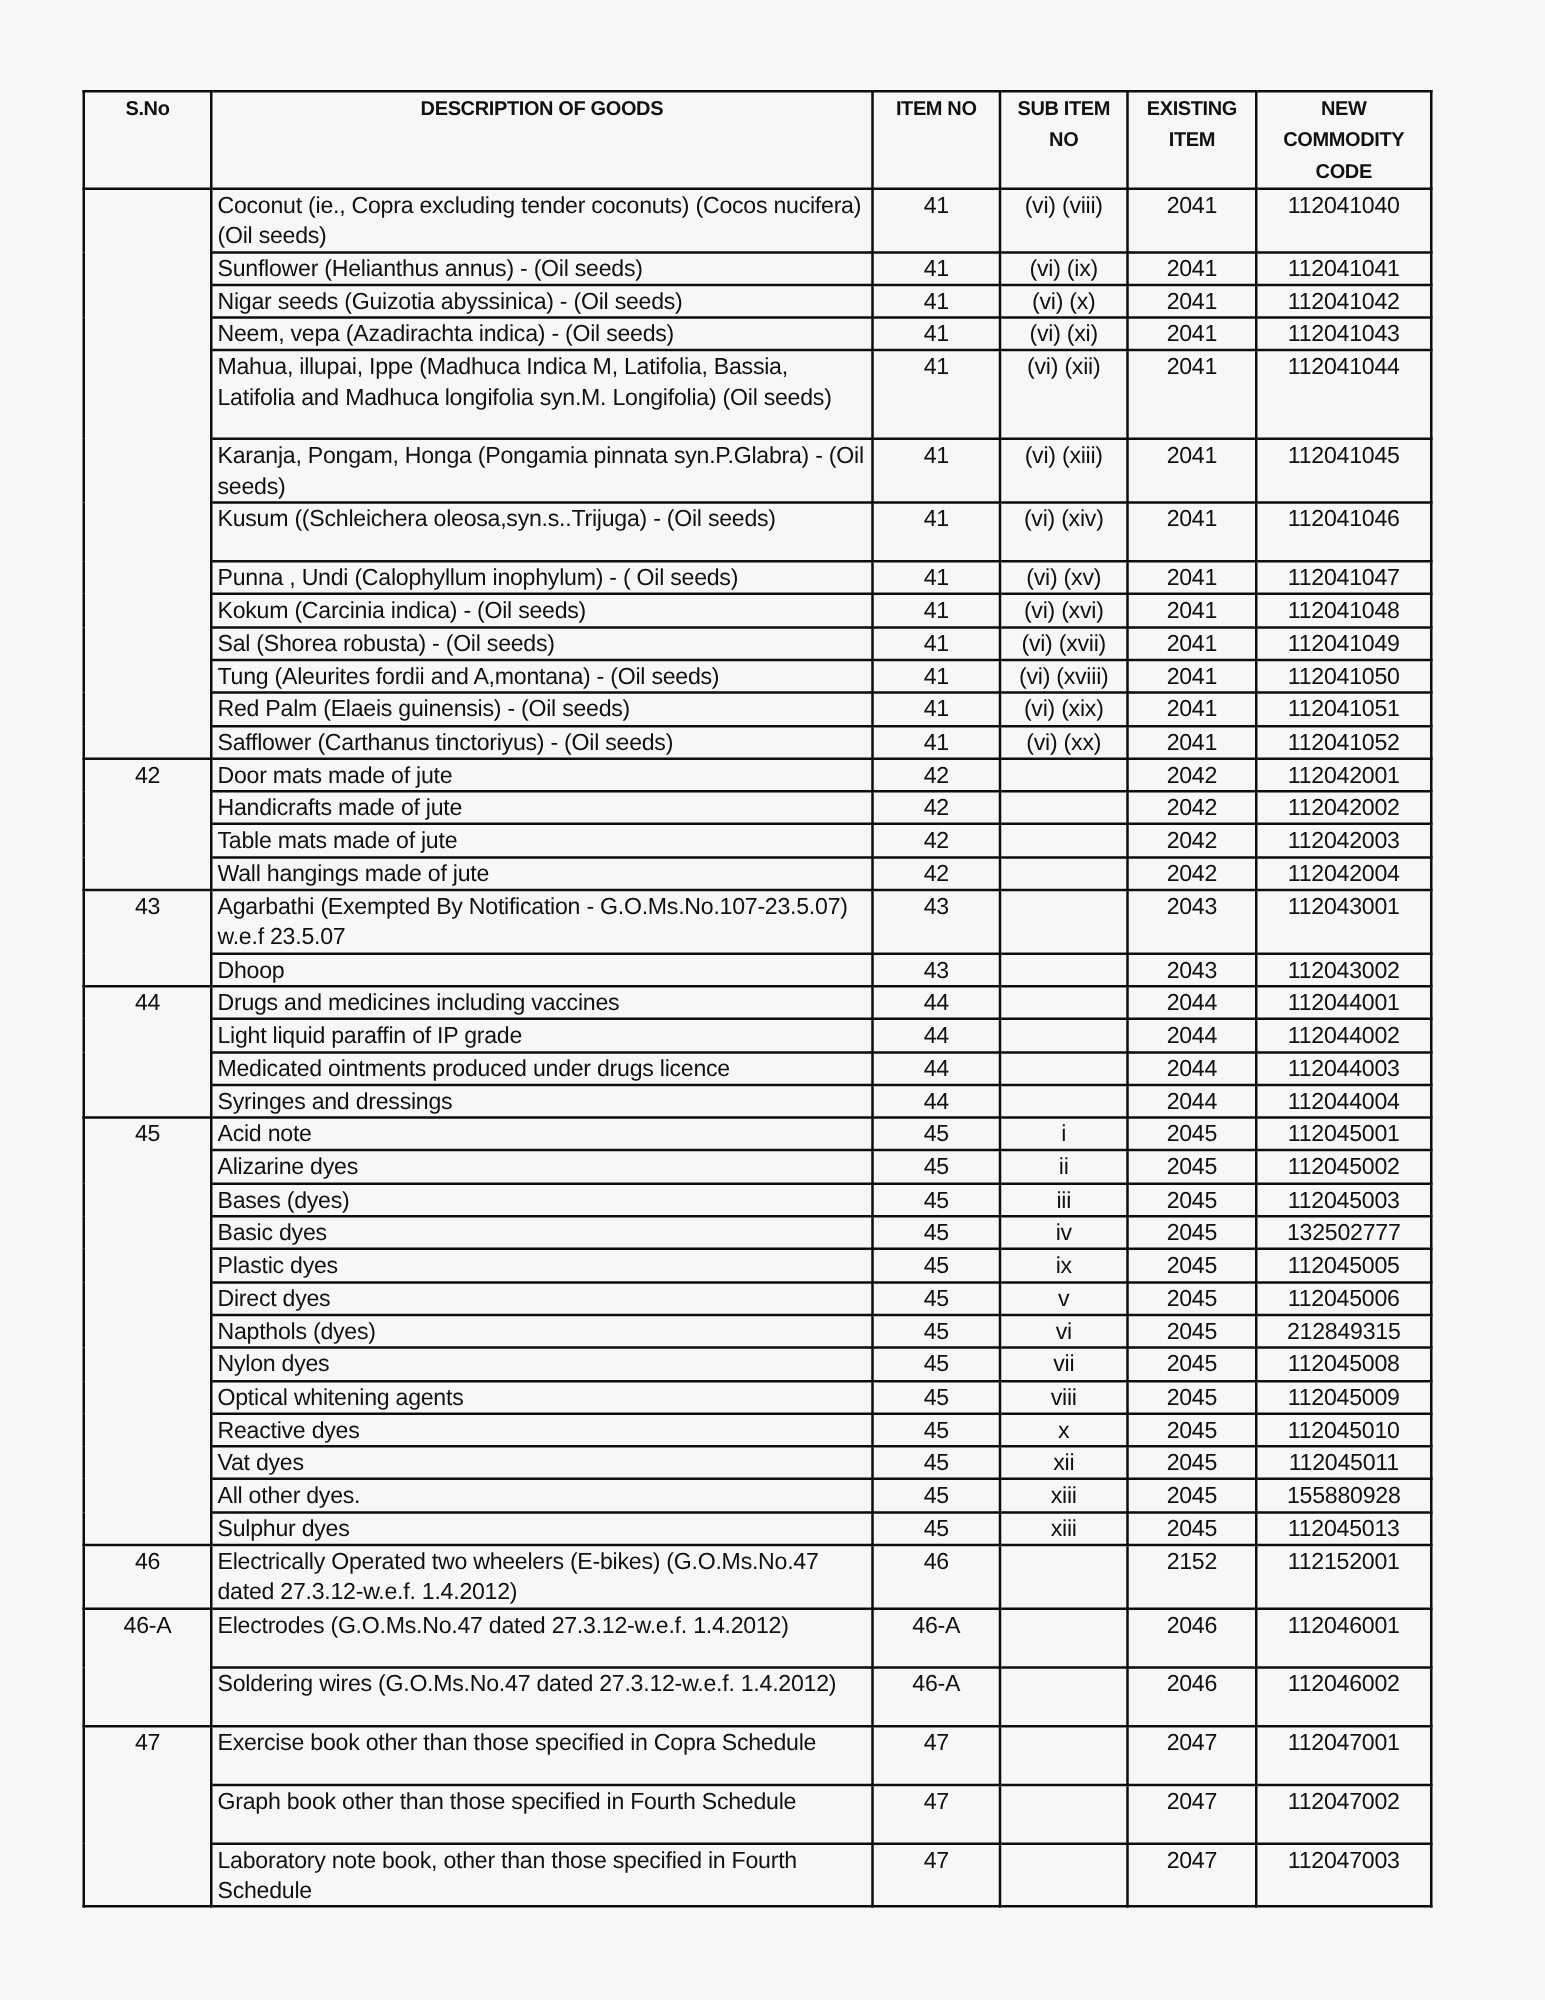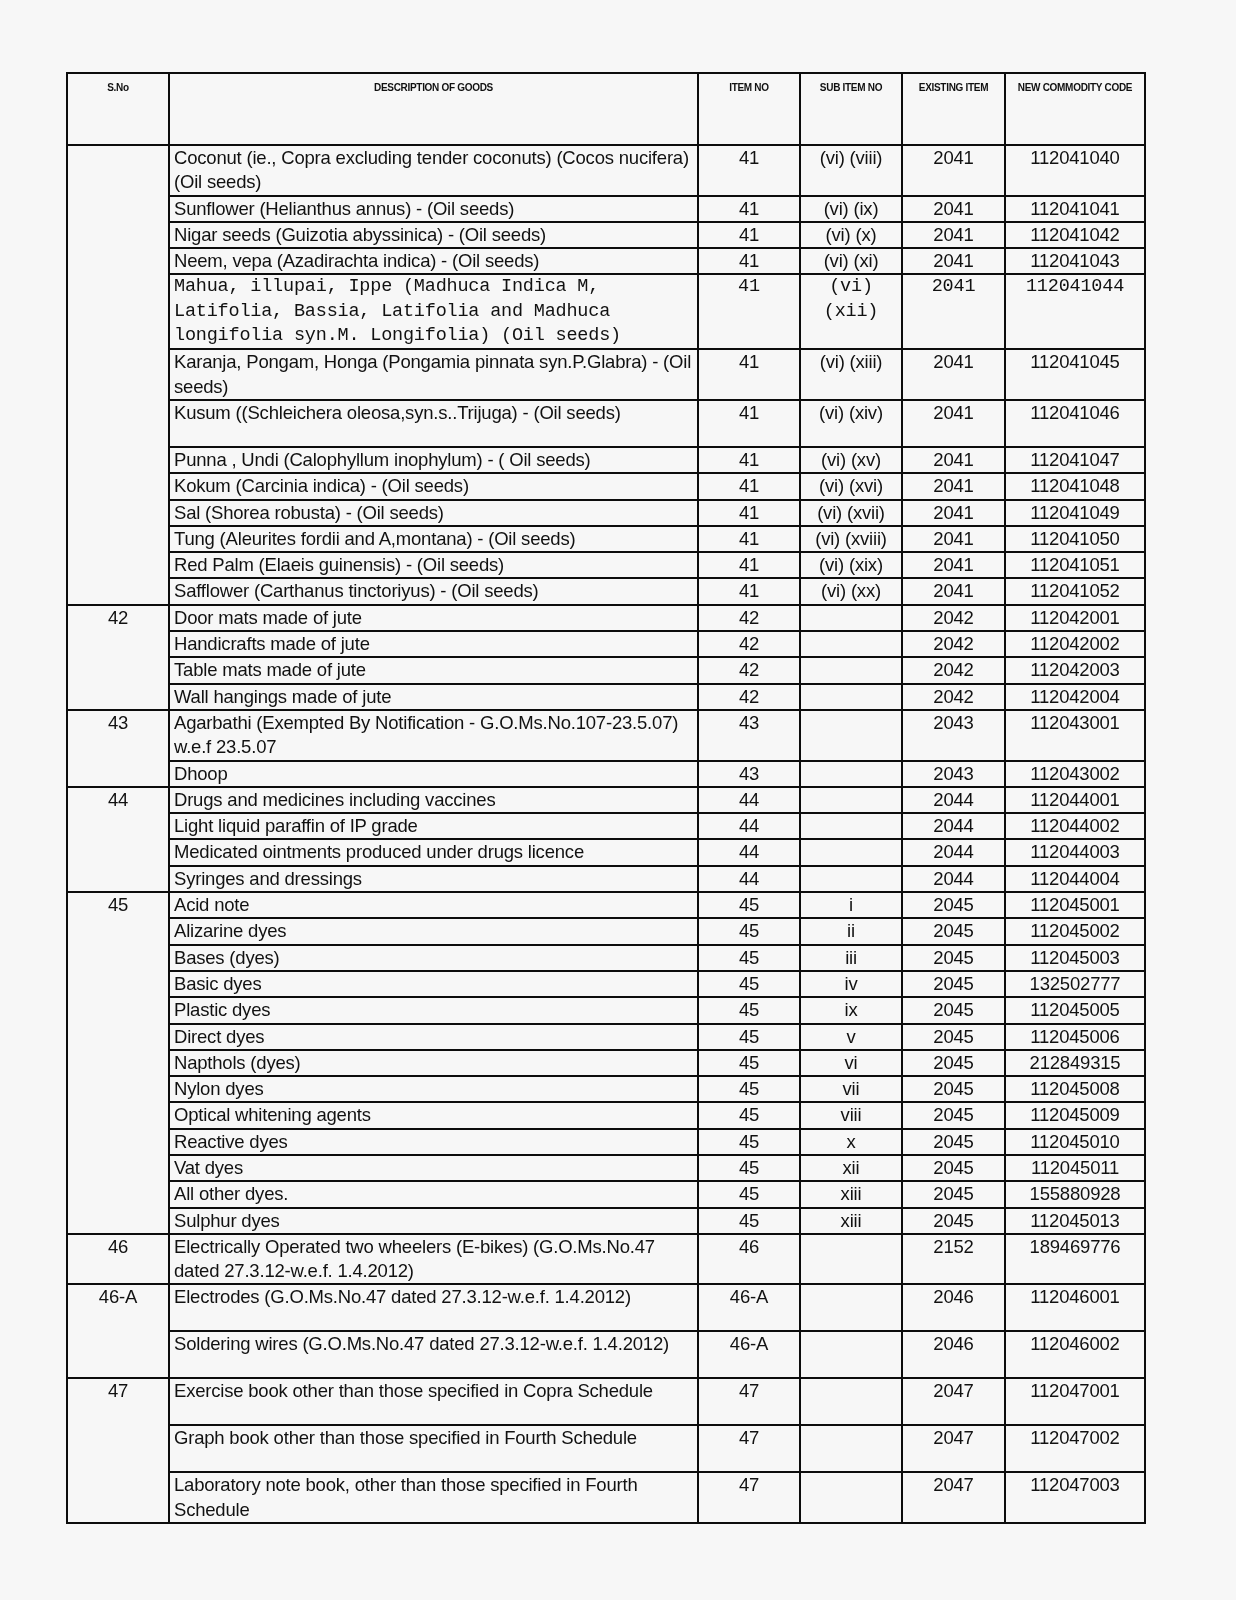--- a/index.html
+++ b/index.html
@@ -26,37 +26,37 @@
   table.goods col.c-new { width: 140px; }
   table.goods th, table.goods td {
     border: 2px solid #0d0d0d;
     padding: 0 4px;
     vertical-align: top;
     overflow: hidden;
   }
   table.goods th {
     font-family: "Liberation Sans", sans-serif;
     font-weight: bold;
-    font-size: 10px;
+    font-size: 16px;
     line-height: 25px;
     height: 69px;
     padding-top: 1px;
     letter-spacing: -0.3px;
   }
   table.goods td {
     font-size: 18.5px;
     line-height: 24.3px;
     letter-spacing: -0.2px;
   }
   td.desc { text-align: left; padding-left: 3px; padding-right: 2px; }
   td.center { text-align: center; }
   td.sno { text-align: center; }
   tr.h1 td { height: 20px; }
   tr.h2 td { height: 45px; margin-left: 42px; }
-  tr.h3 td { height: 69px; font-family: Liberation Mono, monospace; }
+  tr.h3 td { height: 69px; }
   td.sno-cell { background: #f7f7f7; }
 </style>
 </head>
 <body>
 
 <table class="goods">
   <colgroup>
     <col class="c-sno">
       <col class="c-desc">
       <col class="c-item">
@@ -331,21 +331,21 @@
         <td class="center">xiii</td>
         <td class="center">2045</td>
         <td class="center">112045013</td>
       </tr>
       <tr class="h2">
         <td class="sno sno-cell" rowspan="1">46</td>
         <td class="desc">Electrically Operated two wheelers (E-bikes) (G.O.Ms.No.47 dated 27.3.12-w.e.f. 1.4.2012)</td>
         <td class="center">46</td>
         <td class="center"></td>
         <td class="center">2152</td>
-        <td class="center">189469776</td>
+        <td class="center">112152001</td>
       </tr>
       <tr class="h2">
         <td class="sno sno-cell" rowspan="2">46-A</td>
         <td class="desc">Electrodes (G.O.Ms.No.47 dated 27.3.12-w.e.f. 1.4.2012)</td>
         <td class="center">46-A</td>
         <td class="center"></td>
         <td class="center">2046</td>
         <td class="center">112046001</td>
       </tr>
       <tr class="h2">

